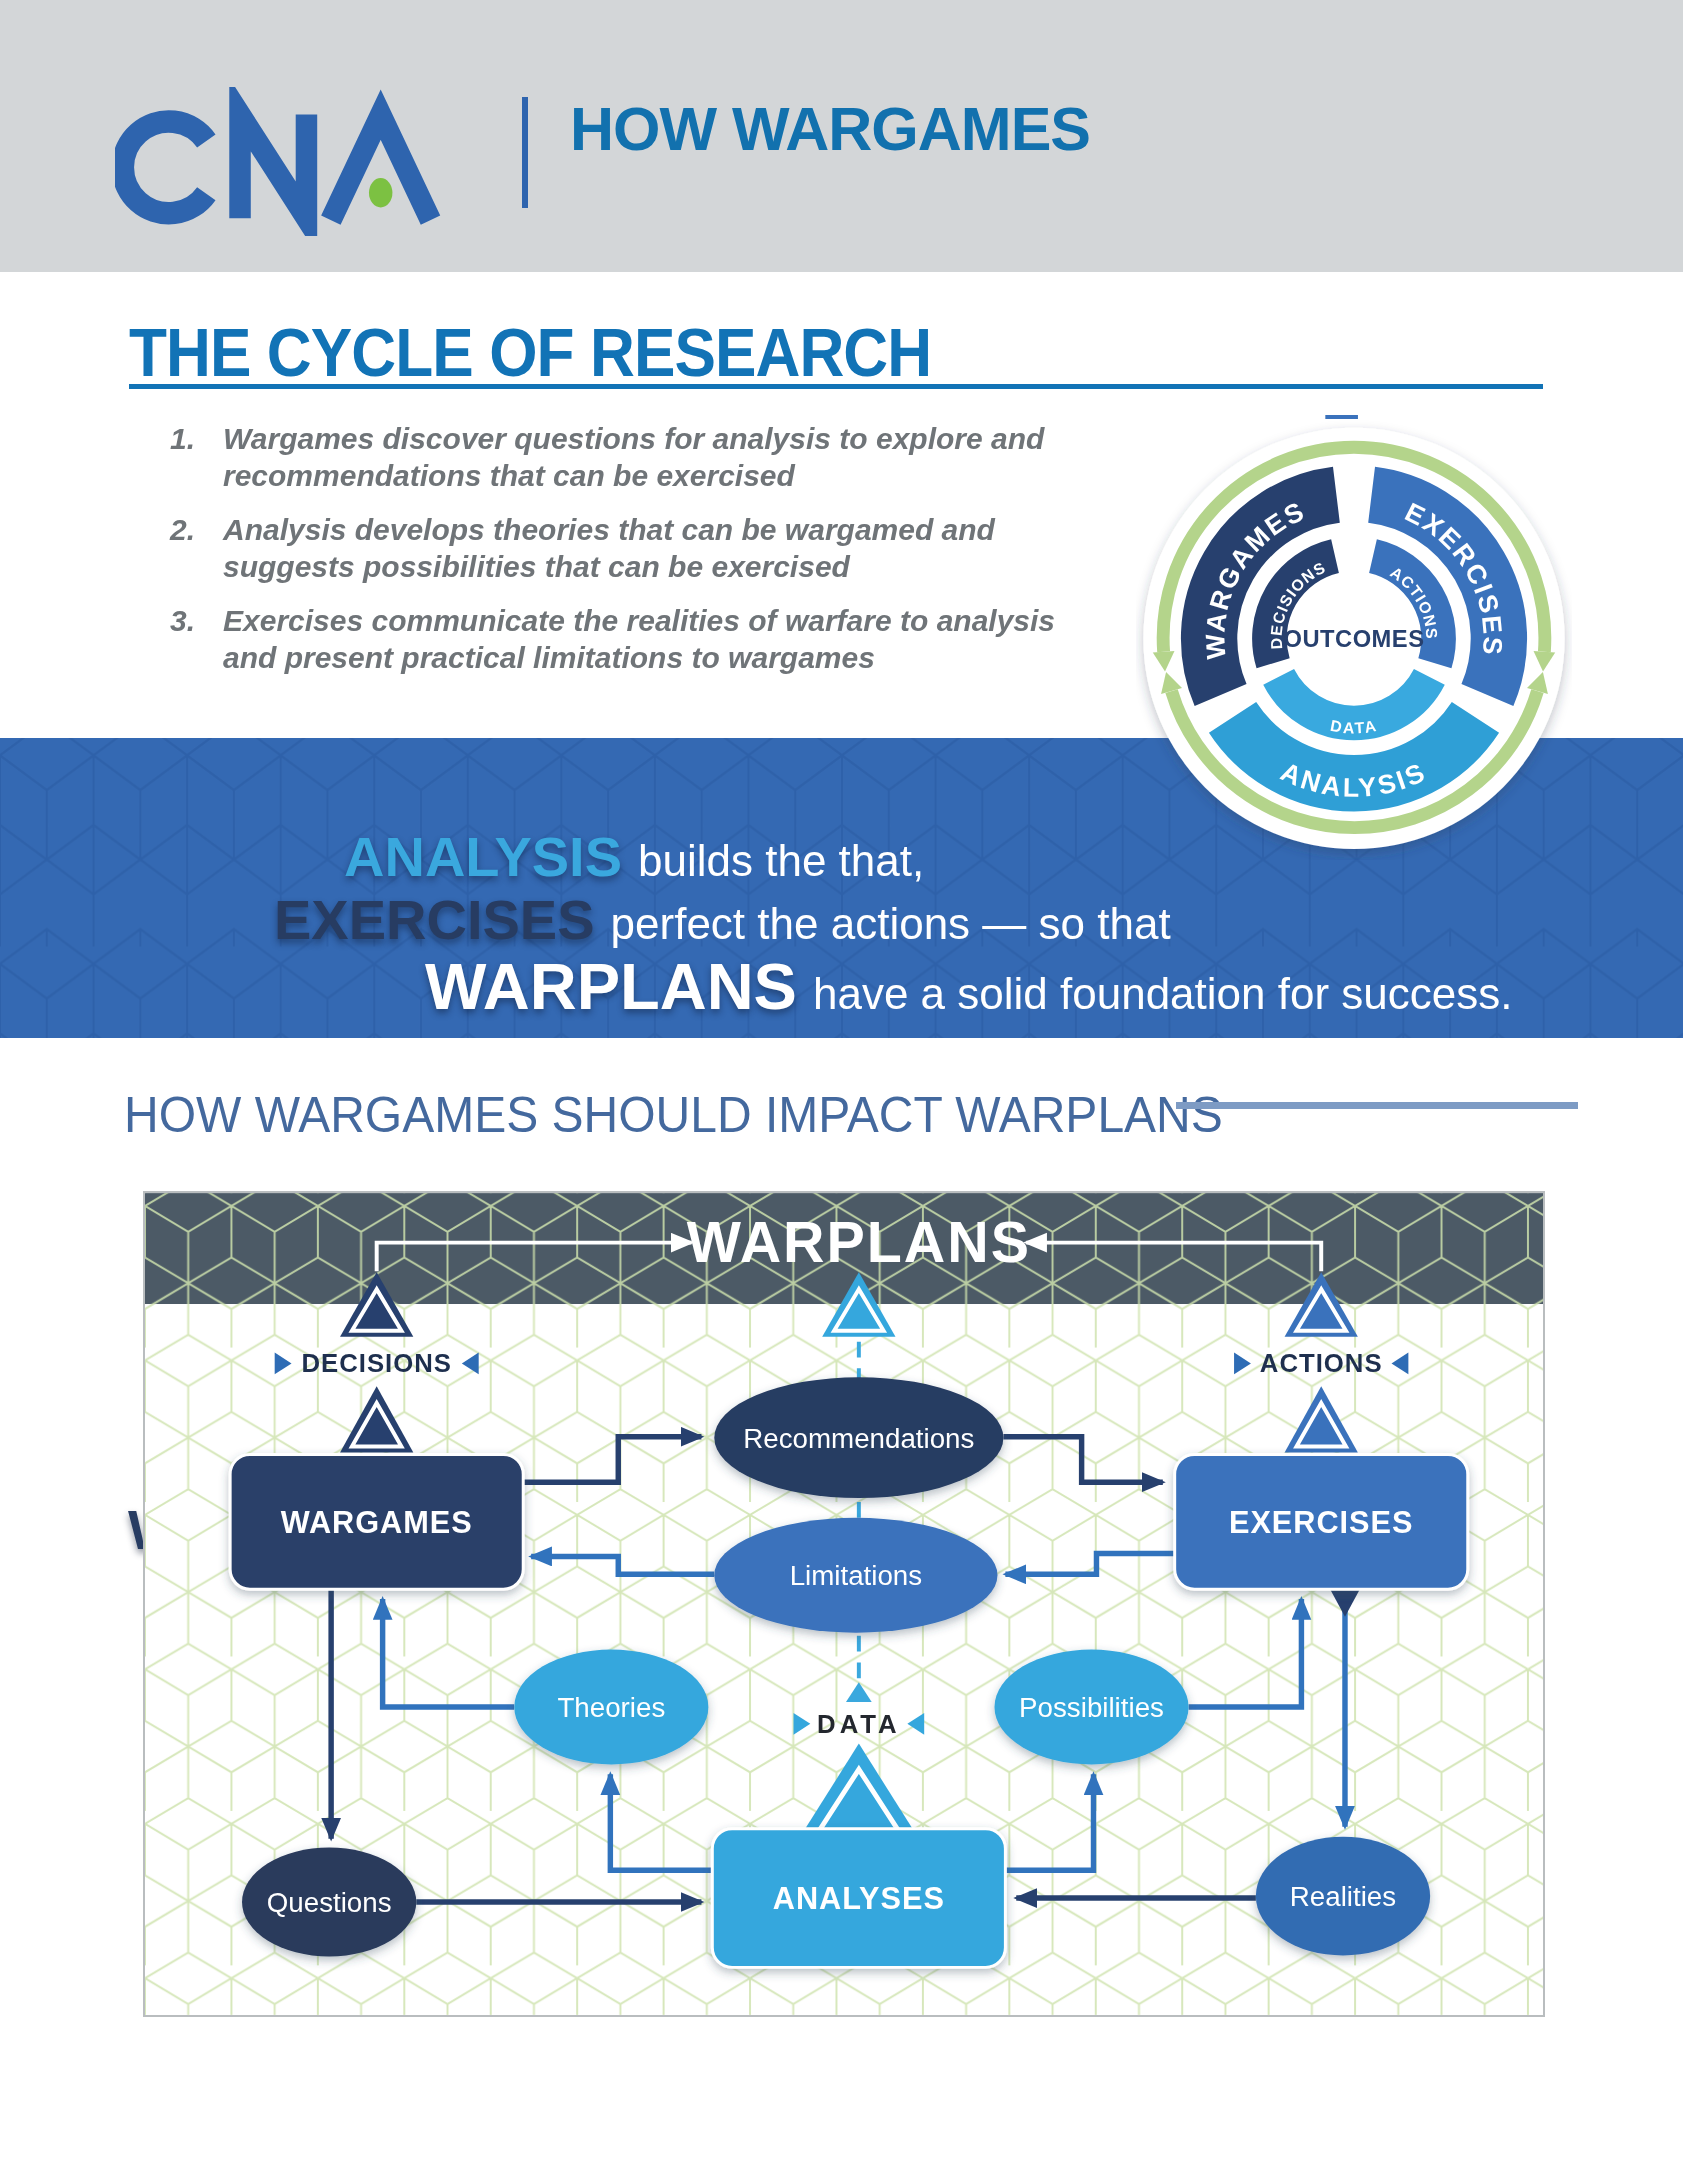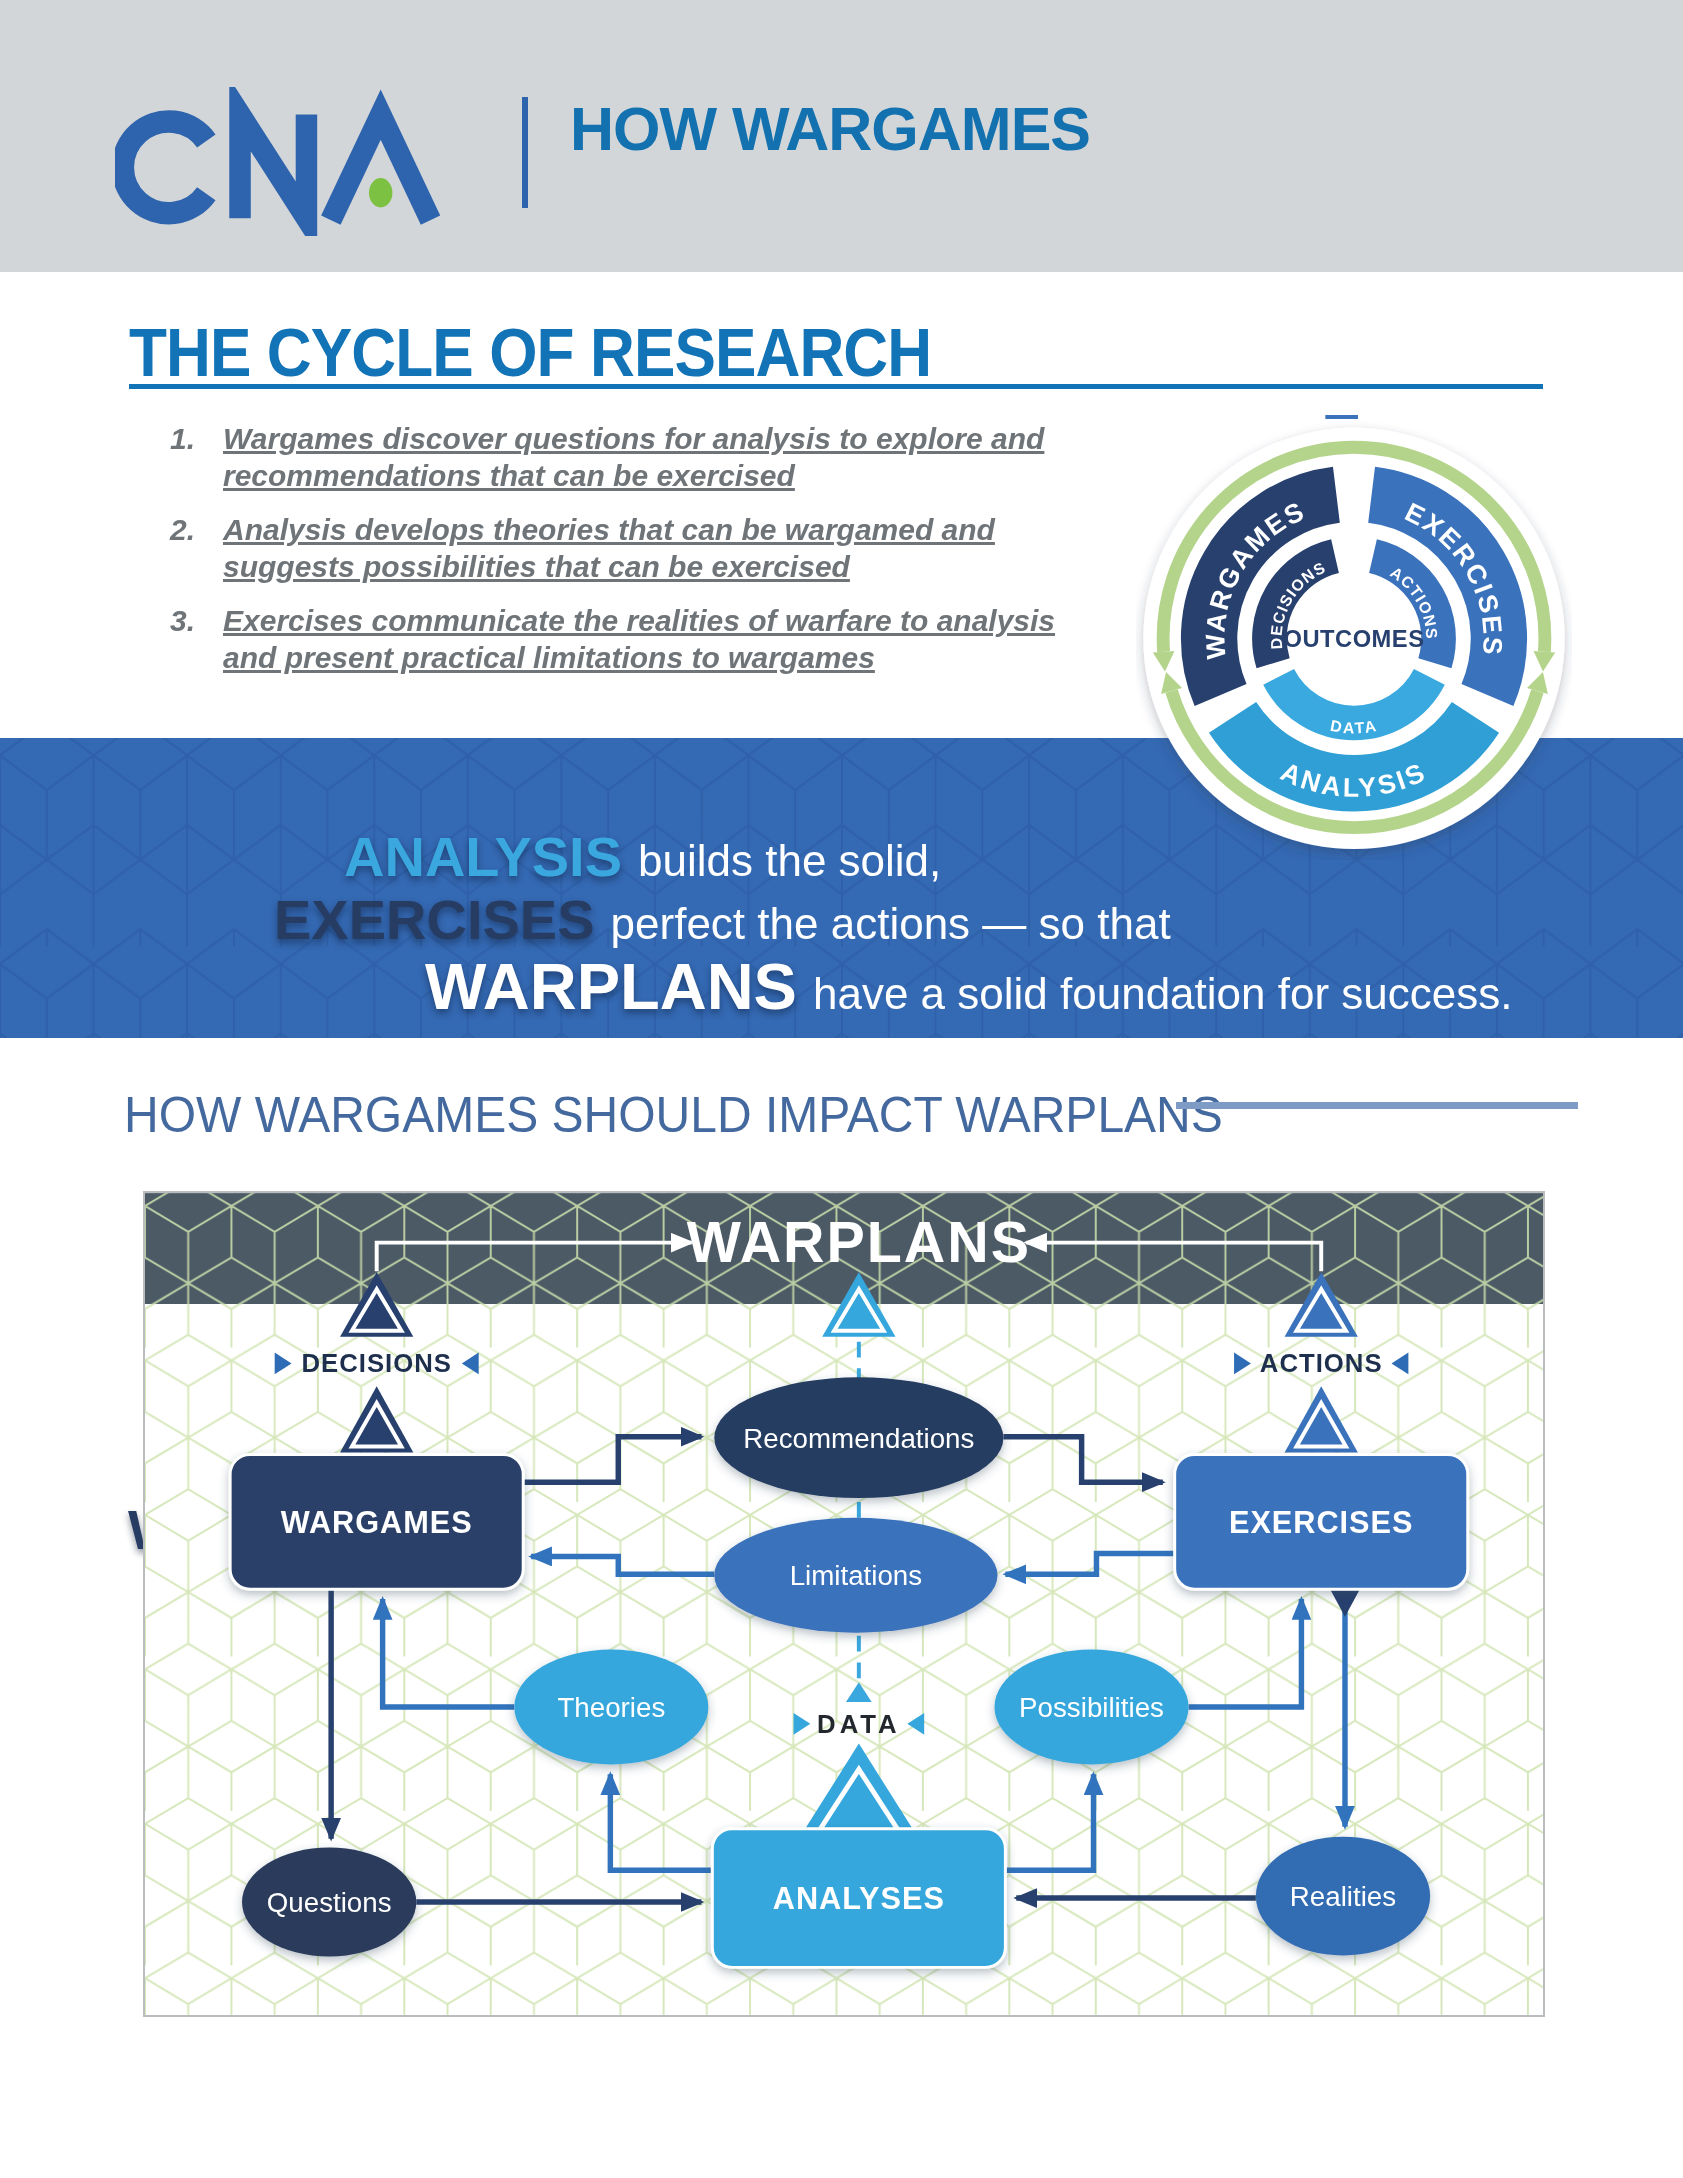--- a/index.html
+++ b/index.html
@@ -12,21 +12,21 @@
   .head-title{position:absolute;left:570px;top:91px;color:#1271ae;font-weight:bold;
               font-size:61px;line-height:76px;letter-spacing:-1px;}
   
   .cyc-head{position:absolute;left:129px;top:313px;color:#1273b6;font-weight:bold;font-size:69px;
             letter-spacing:-1px;transform:scaleX(.9);transform-origin:left top;white-space:nowrap;}
   .cyc-rule{position:absolute;left:129px;top:384px;width:1414px;height:5px;background:#1273b6;}
   .cyc-list{position:absolute;left:170px;top:420px;width:921px;color:#6f7478;
             font-style:italic;font-weight:bold;font-size:30px;line-height:37px;}
   .cyc-item{display:flex;margin-bottom:17px;}
   .cyc-num{width:53px;flex:0 0 53px;}
-  .cyc-text{max-width:851px;text-decoration:underline;}
+  .cyc-text{max-width:851px;}
   
   .banner{position:absolute;left:0;top:738px;width:1683px;height:300px;background:#3469b3;}
   .banner svg.pat{position:absolute;left:0;top:0;}
   .bl{position:absolute;white-space:nowrap;}
   .bl .emph{font-weight:bold;font-size:56px;letter-spacing:0;
             text-shadow:0 4px 7px rgba(10,22,46,.45);}
   .bl .emph.big{font-size:65px;}
   .bl .rest{font-size:44px;color:#ffffff;margin-left:16px;font-weight:normal;}
   .e-navy{color:#273c62;} .e-cyan{color:#3aa8de;} .e-white{color:#ffffff;}
   
@@ -88,21 +88,21 @@
             <path d="M0,65 L0,117 M90,65 L90,117 M-45,91 L0,117 L45,91 L90,117 L135,91 M0,117 L0,169 M90,117 L90,169 M45,143 L45,195 M0,169 L45,143 L90,169"></path>
           </g>
         </pattern>
       </defs>
       <rect x="0" y="0" width="1700" height="303" fill="url(#cubeB)"></rect>
     </svg>
     <div class="bl" style="left:128px;top:759px;margin-top:-738px;transform:translateY(738px);">
       <span class="emph e-navy">WARGAMES</span><span class="rest">inform the decisions,</span>
     </div>
     <div class="bl" style="left:344px;top:86px;">
-      <span class="emph e-cyan">ANALYSIS</span><span class="rest">builds the solid,</span>
+      <span class="emph e-cyan">ANALYSIS</span><span class="rest">builds the that,</span>
     </div>
     <div class="bl" style="left:230px;top:149px;margin-left:44px;">
       <span class="emph e-navy">EXERCISES</span><span class="rest">perfect the actions — so that</span>
     </div>
     <div class="bl" style="left:425px;top:211px;">
       <span class="emph big e-white">WARPLANS</span><span class="rest">have a solid foundation for success.</span>
     </div>
   </section>
 
   <svg class="cycle-svg" width="436" height="447" viewBox="0 0 440 452">

